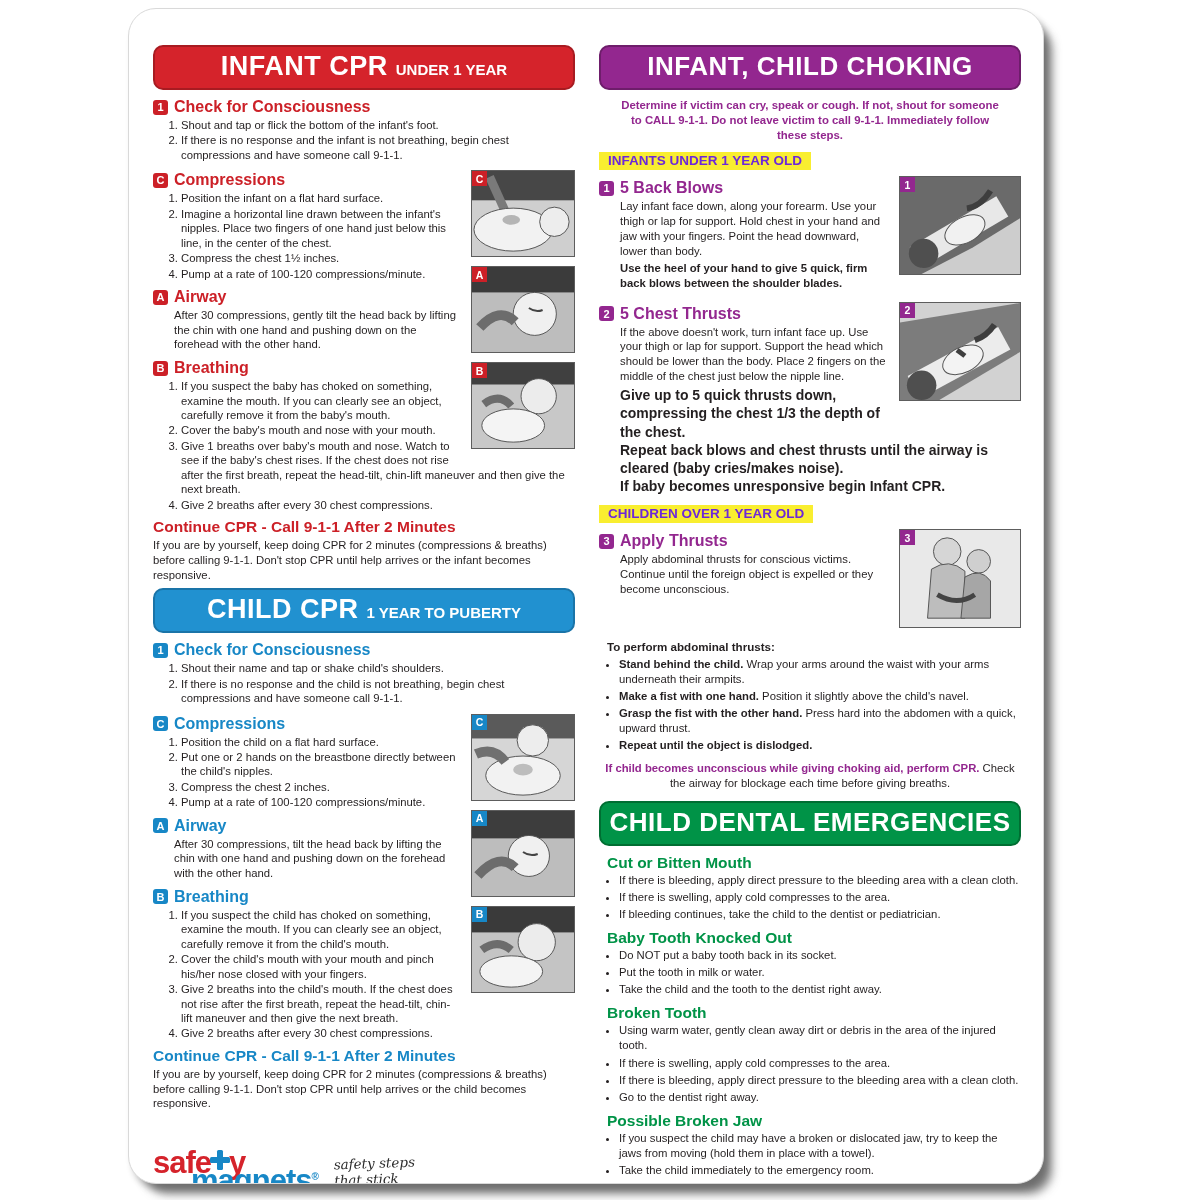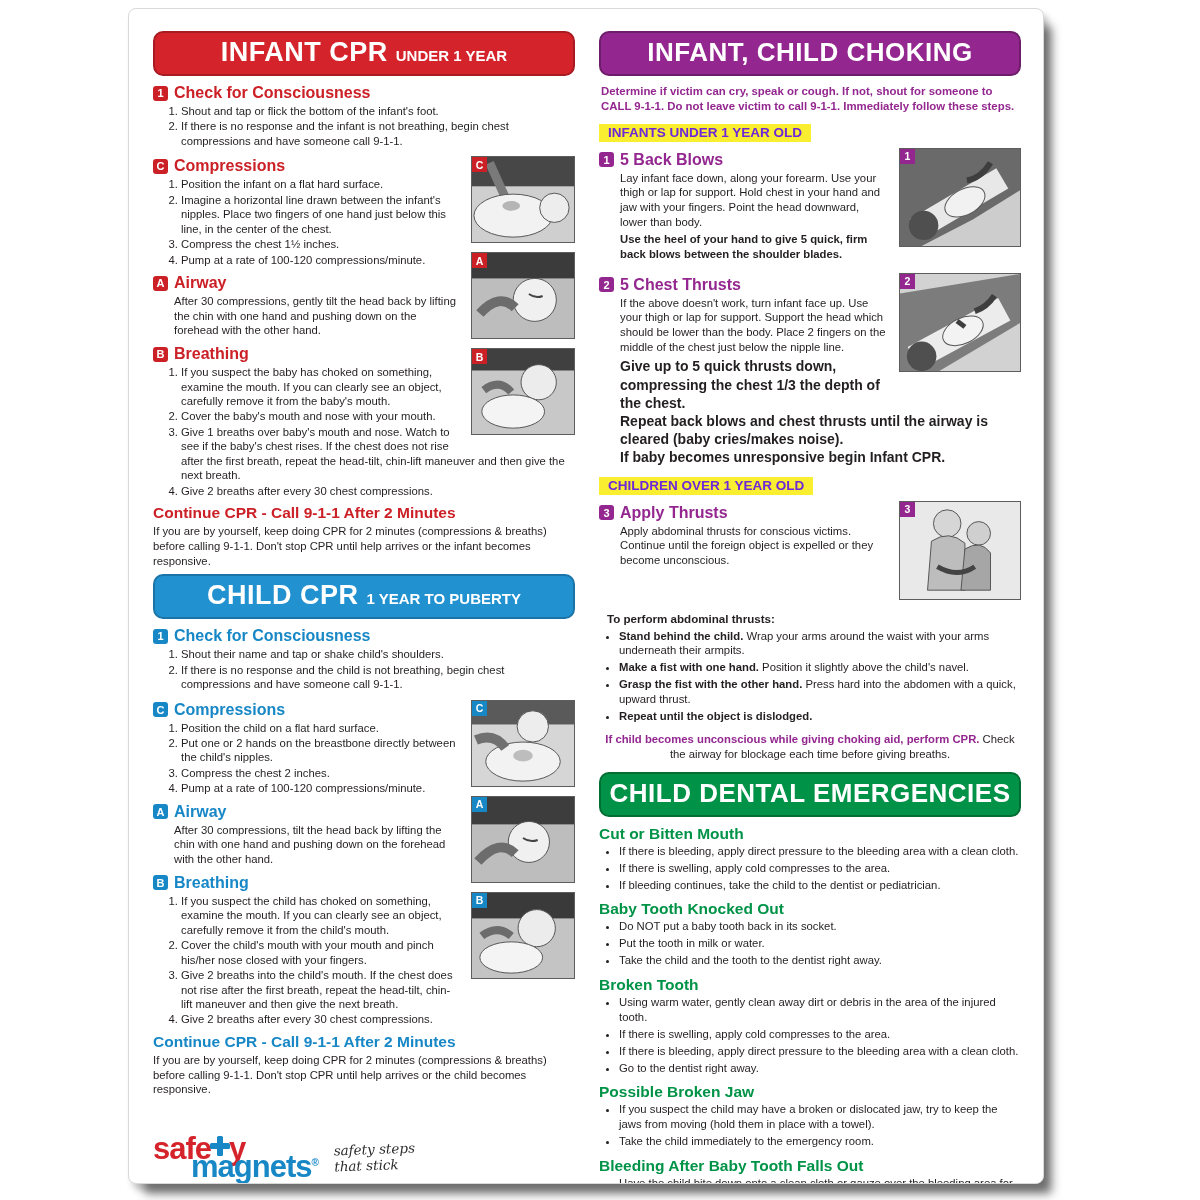--- a/index.html
+++ b/index.html
@@ -3,23 +3,23 @@
 <meta charset="utf-8">
 <style>
   html,body{margin:0;padding:0;}
   body{
     width:1200px;height:1200px;background:#ffffff;position:relative;
     font-family:"Liberation Sans", sans-serif;color:#231f20;
     -webkit-font-smoothing:antialiased;
   }
   .card{
     position:absolute;left:128px;top:8px;width:916px;height:1176px;
-    background:#fff;border:1px solid #d9d9d9;border-radius:8px;
+    background:#fff;border:1px solid #d9d9d9;border-radius:28px;
     box-shadow:12px 14px 10px -4px rgba(55,55,55,.62), 4px 6px 6px rgba(0,0,0,.22);
-    box-sizing:border-box;padding:22px 22px 18px 24px;overflow:hidden;
+    box-sizing:border-box;padding:36px 22px 18px 24px;overflow:hidden;
   }
   .cols{display:flex;gap:24px;}
   .col{flex:1;min-width:0;}
 
   
   .theme-red{--c:#cc2027;}
   .theme-blue{--c:#1787c6;}
   .theme-purple{--c:#93278f;}
 
   
@@ -45,35 +45,35 @@
   .wrap{display:flow-root;}
 
   
   .pics{float:right;width:104px;margin:6px 0 6px 10px;display:flex;flex-direction:column;gap:9px;}
   .pic{position:relative;width:104px;height:87px;border:1px solid #5d5d5d;background:#d8d8d8;box-sizing:border-box;}
   .pic svg{display:block;width:100%;height:100%;}
   .pbadge{position:absolute;top:0;left:0;width:15px;height:15px;background:var(--c);
     color:#fff;font-size:10.5px;font-weight:bold;display:flex;align-items:center;justify-content:center;}
 
   
-  .choke-intro{color:#93278f;font-weight:bold;font-size:11.4px;line-height:1.3;text-align:left;margin:2px 2px 7px;}
+  .choke-intro{color:#93278f;font-weight:bold;font-size:11.4px;line-height:1.3;text-align:center;margin:2px 18px 7px;}
   .ylabel{display:inline-block;background:#f9ee30;color:#6d28d9;font-weight:bold;font-size:13.5px;
     padding:1px 9px 2px;margin:3px 0 2px;}
   .step{display:flow-root;margin-bottom:5px;}
   .step .pic{float:right;width:122px;height:99px;margin:4px 0 4px 10px;}
   p.bold-line{margin:1px 0 2px 21px;font-size:11.3px;line-height:1.3;font-weight:bold;}
   ul.boldlines{list-style:none;margin:1px 0 2px;padding-left:21px;font-size:14px;line-height:1.3;font-weight:bold;}
   .perform{font-weight:bold;font-size:11.6px;margin:8px 0 4px 8px;}
   ul.bullets{margin:0 0 4px;padding-left:20px;font-size:11.3px;line-height:1.32;}
   ul.bullets li{margin-bottom:2px;}
   .note{font-size:11.3px;line-height:1.32;margin:8px 0 10px;text-align:center;}
   .note .npurple{color:#93278f;font-weight:bold;}
 
   
-  h3.dsec{color:#009347;font-size:15.5px;font-weight:bold;margin:7px 0 1px;}
+  h3.dsec{color:#009347;font-size:15.5px;font-weight:bold;margin:7px 8px 1px;}
   .dental ul.bullets{line-height:1.34;}
 
   
   .logo-row{display:flex;align-items:center;gap:16px;margin-top:30px;}
   .logo{line-height:1;}
   .l1{color:#d5232b;font-weight:bold;font-size:31px;letter-spacing:-1px;display:flex;align-items:center;}
   .l1 .plus{display:inline-block;margin:0 -1px 4px;}
   .l2{color:#1787c6;font-weight:bold;font-size:31px;letter-spacing:-1px;margin:-13px 0 0 38px;}
   .l2 .reg{font-size:10px;vertical-align:super;color:#1787c6;font-weight:bold;}
   .tagline{font-family:"DejaVu Serif", serif;font-style:italic;font-size:13.5px;color:#2a2a2a;

